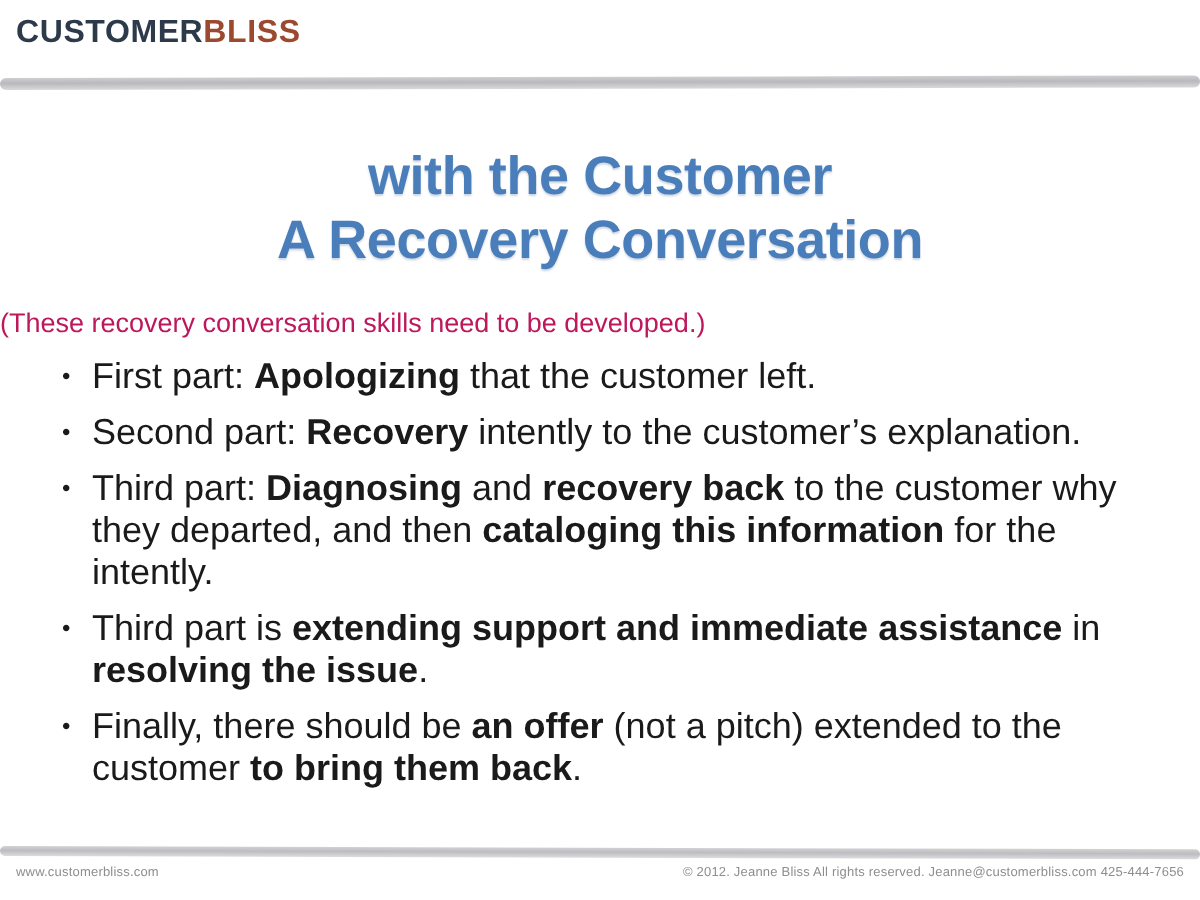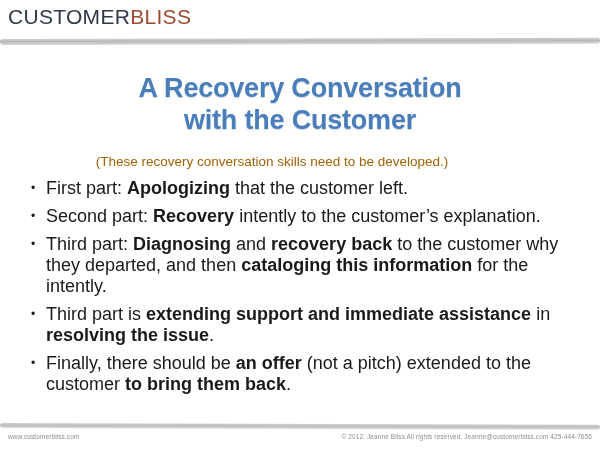--- a/index.html
+++ b/index.html
@@ -23,22 +23,22 @@
     top: 0;
     width: 600px;
     height: 50px;
   }
   .logo-wrap {
     position: absolute;
     left: 8px;
     top: 9px;
   }
   .logo-word {
-    font-size: 21px;
-    font-weight: normal;
+    font-size: 16px;
+    font-weight: bold;
     letter-spacing: 0.3px;
     line-height: 16px;
     white-space: nowrap;
     font-family: "Liberation Sans", sans-serif;
   }
   .logo-customer { color: #2d3a4a; }
   .logo-bliss { color: #9c4a2f; }
   .logo-tagline {
     margin-top: 2px;
     font-size: 7.5px;
@@ -76,24 +76,24 @@
     text-shadow: 0 1px 1px rgba(120,140,170,0.35);
   }
   .title-line { display: block; }
 
   
   .subtitle {
     position: absolute;
     left: 0;
     top: 152px;
     width: 544px;
-    text-align: center;
+    text-align: left;
     font-size: 13.5px;
     line-height: 19px;
-    color: #a16207;
+    color: #be185d;
   }
 
   .bullets {
     position: absolute;
     left: 24px;
     top: 178px;
     width: 556px;
   }
   .bullet-row {
     display: flex;
@@ -153,22 +153,22 @@
 <body>
 
 <div class="header">
   <div class="logo-wrap">
     <div class="logo-word"><span class="logo-customer">CUSTOMER</span><span class="logo-bliss">BLISS</span></div>
   </div>
 </div>
 <div class="rule-top"></div>
 
 <div class="title">
+  <span class="title-line">with the Customer</span>
   <span class="title-line">A Recovery Conversation</span>
-  <span class="title-line">with the Customer</span>
 </div>
 
 <div class="subtitle">(These recovery conversation skills need to be developed.)</div>
 
 <div class="bullets">
   <div class="bullet-row">
     <span class="bullet-marker">•</span>
     <span class="bullet-text"><span>First part:  </span><b>Apologizing</b><span> that the customer left.</span></span>
   </div>
   <div class="bullet-row">

